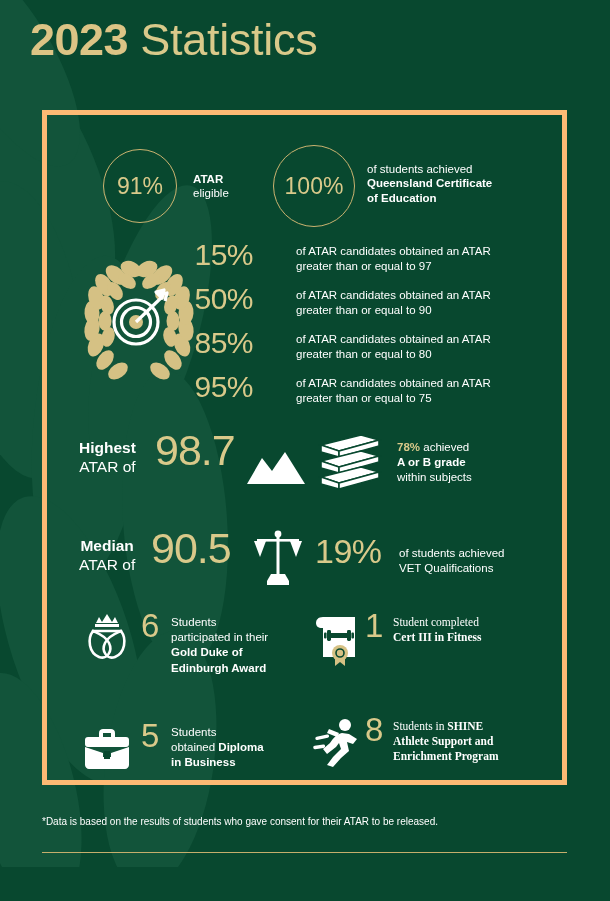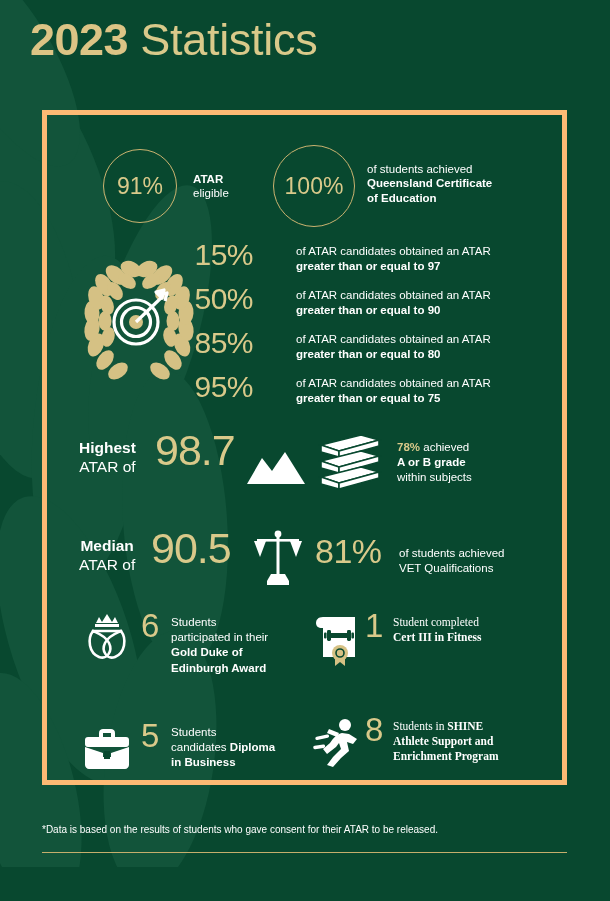--- a/index.html
+++ b/index.html
@@ -44,21 +44,21 @@
   .atar-list{position:absolute;left:0;top:125px;width:100%;}
   .atar-row{position:relative;height:44px;}
   .atar-pct{
     position:absolute;right:309px;top:-2px;
     font-size:30px;color:#D9C98A;font-weight:400;
     white-space:nowrap;letter-spacing:-0.5px;
   }
   .atar-txt{
     position:absolute;left:249px;top:4px;color:#FFFFFF;font-size:11.5px;line-height:1.3;
   }
-  .atar-txt b{font-weight:700;}
+  .atar-txt b{font-weight:400;}
 
   
   .wreath{position:absolute;left:27px;top:130px;width:130px;height:150px;}
 
   
   .row-high{position:absolute;left:0;top:313px;width:100%;height:72px;}
   .label-stack{position:absolute;color:#FFFFFF;font-size:15.5px;line-height:1.22;text-align:center;}
   .label-stack .l1{font-weight:700;}
   .label-stack .l2{font-weight:400;}
   .lbl-high{left:32px;top:11px;}
@@ -89,21 +89,21 @@
   .cell .tx{position:absolute;left:92px;top:4px;font-size:11.5px;color:#FFFFFF;line-height:1.32;}
   .cell .tx b{font-weight:700;}
   .cell.c-de{left:32px;top:0;width:250px;}
   .cell.c-cert{left:262px;top:0;width:260px;}
   .cell.c-dip{left:32px;top:110px;width:250px;}
   .cell.c-shine{left:262px;top:104px;width:260px;}
   .cell.c-cert .n,.cell.c-shine .n{left:56px;}
   .cell.c-cert .tx,.cell.c-shine .tx{left:84px;font-family:Liberation Serif, serif;}
 
   
-  .note{position:absolute;left:42px;top:816px;font-size:10px;color:#FFFFFF;margin-top:8px;}
+  .note{position:absolute;left:42px;top:816px;font-size:10px;color:#FFFFFF;}
   .divider{position:absolute;left:42px;top:852px;width:525px;height:1px;background:#C6AE6C;}
   .credit{position:absolute;left:42px;top:866px;font-size:9.5px;color:#D9C98A;}
   .credit b{font-weight:700;}
 </style>
 </head>
 <body>
 
 <div class="page">
 
   <svg class="leaves" width="610" height="901" viewBox="0 0 610 901">
@@ -269,21 +269,21 @@
         <g fill="#FFFFFF">
           <rect x="24.5" y="8" width="3" height="40"></rect>
           <rect x="5" y="12" width="42" height="2.6"></rect>
           <circle cx="26" cy="7" r="3.4"></circle>
           <path d="M2 14 L14 14 L8 30 Z"></path>
           <path d="M38 14 L50 14 L44 30 Z"></path>
           <path d="M15 54 L37 54 L37 58 L15 58 Z"></path>
           <path d="M19 47 L33 47 L37 54 L15 54 Z"></path>
         </g>
       </svg>
-      <div class="vet-pct">81%</div>
+      <div class="vet-pct">19%</div>
       <div class="vet-txt">
         <span>of students achieved</span><br>
         <b>VET Qualifications</b>
       </div>
     </div>
 
     <div class="grid">
 
       <div class="cell c-de">
         <svg class="ic" viewBox="0 0 56 56">
@@ -333,21 +333,21 @@
           <g fill="#FFFFFF">
             <path d="M20 12 C20 9 22 8 24 8 L32 8 C34 8 36 9 36 12 L36 16 L32 16 L32 12 L24 12 L24 16 L20 16 Z"></path>
             <rect x="6" y="16" width="44" height="10" rx="3"></rect>
             <path d="M6 26 L24 32 L24 36 L32 36 L32 32 L50 26 L50 44 C50 46 48 48 46 48 L10 48 C8 48 6 46 6 44 Z"></path>
           </g>
           <rect x="25" y="30" width="6" height="8" fill="#08482F"></rect>
         </svg>
         <div class="n">5</div>
         <div class="tx">
           <span>Students</span><br>
-          <span>candidates </span><b>Diploma</b><br>
+          <span>obtained </span><b>Diploma</b><br>
           <b>in Business</b>
         </div>
       </div>
 
       <div class="cell c-shine">
         <svg class="ic" viewBox="0 0 56 56">
           <g fill="#FFFFFF">
             <circle cx="36" cy="10" r="6"></circle>
             <path d="M33 18 C28 19 24 23 21 28 L14 34 L18 39 L27 32 L30 28 L32 34 L24 42 L18 50 L24 52 L32 43 L40 36 L38 27 L44 29 L48 24 L40 19 Z"></path>
             <path d="M20 14 L30 18 L28 22 L18 18 Z"></path>

